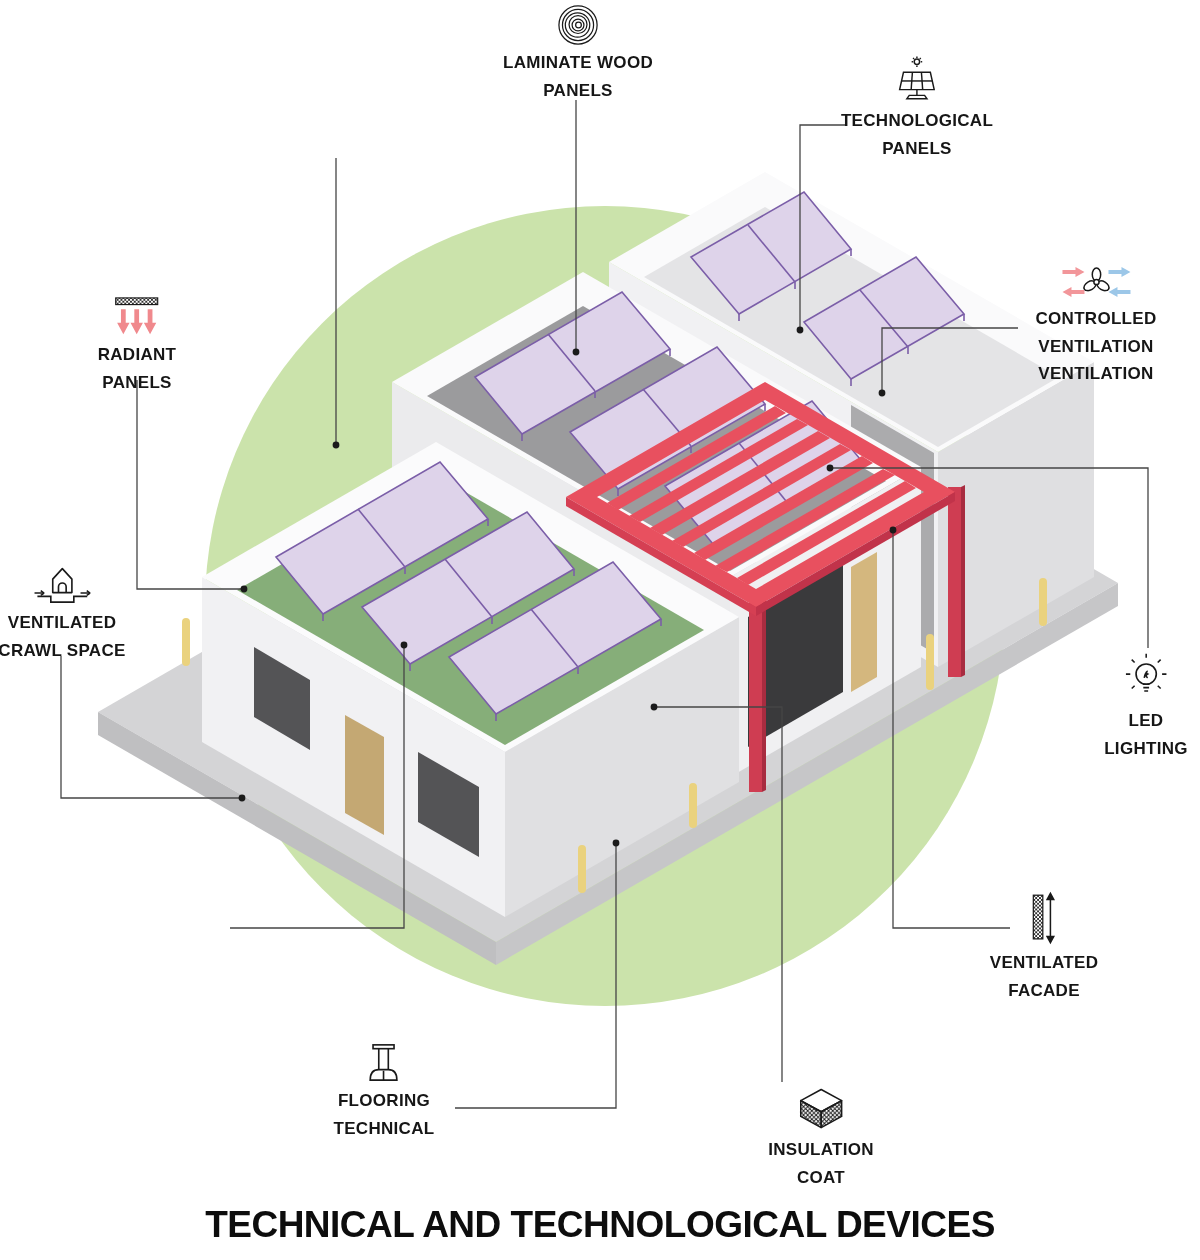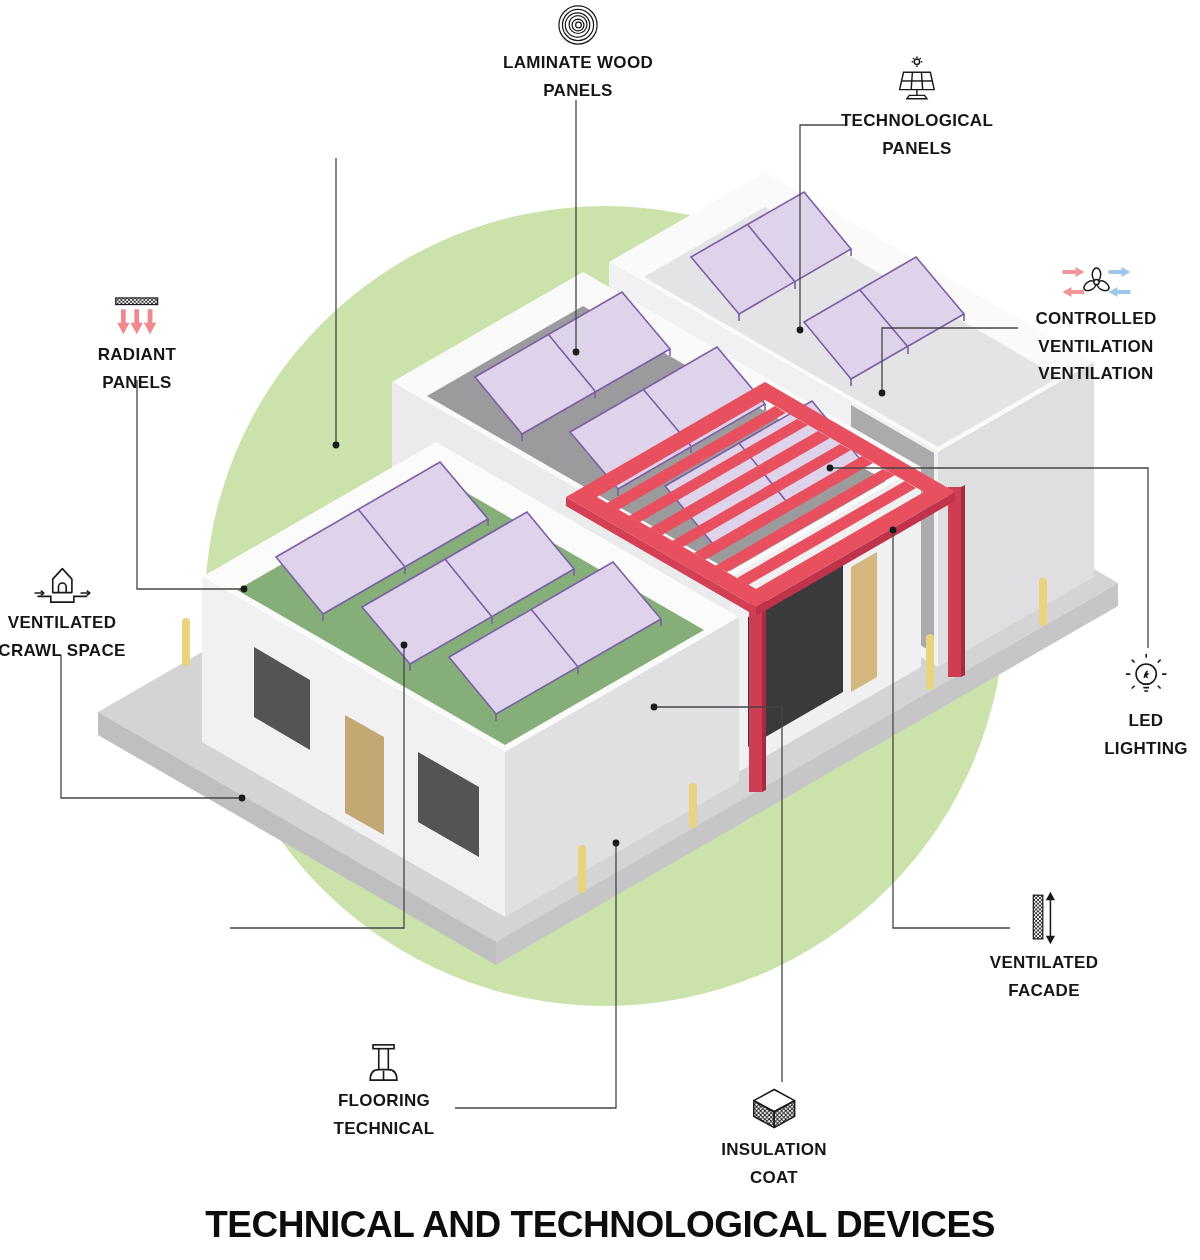--- a/index.html
+++ b/index.html
@@ -299,21 +299,21 @@
     <rect x="13" y="3" width="22" height="4"></rect>
     <line x1="19" y1="7" x2="19" y2="29"></line>
     <line x1="29" y1="7" x2="29" y2="29"></line>
     <path d="M10,40 Q10,29 19,29 H29 Q38,29 38,40 Z"></path>
     <line x1="24" y1="30" x2="24" y2="40"></line>
   </svg>
   <span class="ln">FLOORING</span>
   <span class="ln">TECHNICAL</span>
 </div>
 
-<div class="lab" style="left:774px;top:1085px">
+<div class="lab" style="left:821px;top:1085px">
   <svg class="icon" width="52" height="48" viewBox="0 0 56 50">
     <defs>
           <pattern id="ic-hatch" width="4.5" height="4.5" patternUnits="userSpaceOnUse">
       <path d="M0,4.5 L4.5,0 M0,0 L4.5,4.5" stroke="#1a1a1a" stroke-width="1" fill="none"></path>
     </pattern>
         </defs>
     <g stroke="#1a1a1a" stroke-width="1.7" stroke-linejoin="round">
       <polygon points="28,4 50,16 28,28 6,16" fill="#ffffff"></polygon>
       <polygon points="6,16 28,28 28,45 6,33" fill="url(#ic-hatch)"></polygon>
       <polygon points="50,16 28,28 28,45 50,33" fill="url(#ic-hatch)"></polygon>

